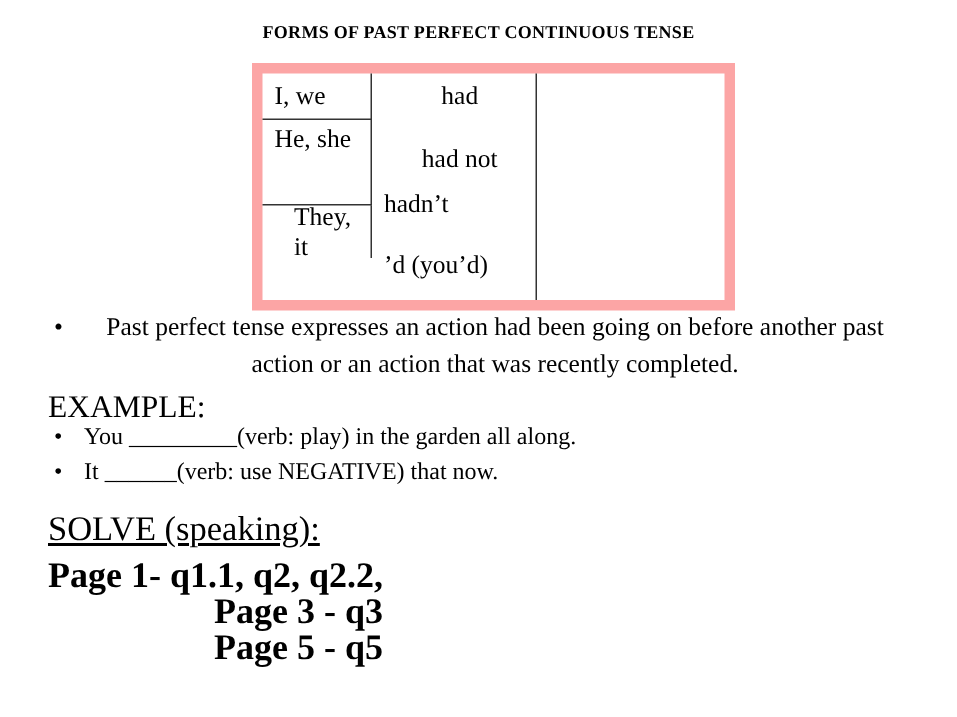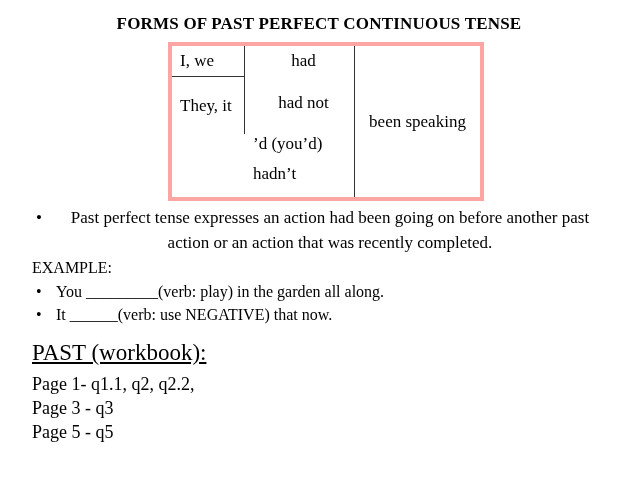--- a/index.html
+++ b/index.html
@@ -8,44 +8,44 @@
     position: relative;
     background: #ffffff;
     color: #000000;
     font-family: "Liberation Serif", "DejaVu Serif", serif;
     overflow: hidden;
   }
   .slide-title {
     position: absolute;
     top: 14px; left: 0; width: 638px;
     text-align: center;
-    font-size: 17px;
+    font-size: 12px;
     font-weight: bold;
     letter-spacing: 0.2px;
   }
   
   .tense-table {
     position: absolute;
     top: 42px; left: 168px;
     display: grid;
     grid-template-columns: 73px 110px 125px;
     grid-template-rows: 31px 57px 35px 28px;
-    border: 4px solid #fca5a5;
+    border: 7px solid #fca5a5;
     font-size: 17px;
   }
   .pron-cell {
     grid-column: 1;
     border-right: 1px solid #333333;
     border-bottom: 1px solid #333333;
     display: flex;
     align-items: center;
     padding-left: 8px;
   }
   .pron-cell.r2 { align-items: flex-start; padding-top: 3px; }
-  .pron-cell.r4 { border-bottom: none; }
+  .pron-cell.r4 { border-bottom: none; margin-left: 13px; }
   .aux-cell {
     grid-column: 2;
     grid-row: 1 / span 4;
     border-right: 1px solid #333333;
     padding-left: 8px;
   }
   .aux-line { line-height: 20px; }
   .aux-line.l1 { margin-top: 5px; text-align: center; }
   .aux-line.l2 { margin-top: 22px; text-align: center; }
   .aux-line.l3 { margin-top: 21px; }
@@ -66,76 +66,77 @@
     width: 26px;
     flex: 0 0 26px;
     text-align: left;
     padding-left: 6px;
   }
   .def-bullet { top: 205px; left: 30px; font-size: 17px; line-height: 25px; }
   .def-bullet .bullet-text { width: 548px; text-align: center; }
   .example-heading {
     position: absolute;
     top: 259px; left: 32px;
-    font-size: 16px;
+    font-size: 21px;
     text-align: right;
   }
   .ex-bullet { font-size: 16px; line-height: 20px; }
   .ex-bullet.e1 { top: 282px; left: 30px; }
   .ex-bullet.e2 { top: 305px; left: 30px; }
   .ex-bullet .bullet-text { white-space: pre-wrap; }
   
   .solve-heading {
     position: absolute;
     top: 340px; left: 32px;
     font-size: 23px;
     text-decoration: underline;
   }
   .solve-pages {
     position: absolute;
     top: 372px; left: 32px;
-    font-size: 18px;
-    font-weight: normal;
+    font-size: 24px;
+    font-weight: bold;
     line-height: 24px;
+    text-align: right;
   }
   .page-line { white-space: pre-wrap; }
 </style>
 </head>
 <body>
 
 <div class="slide-title">FORMS OF PAST PERFECT CONTINUOUS TENSE</div>
 
 <div class="tense-table">
   <div class="pron-cell r1">I, we</div>
+  <div class="pron-cell r2">He, she</div>
   <div class="pron-cell r4">They, it</div>
   <div class="aux-cell">
     <div class="aux-line l1">had</div>
     <div class="aux-line l2">had not</div>
+    <div class="aux-line l4">hadn’t</div>
     <div class="aux-line l3">’d (you’d)</div>
-    <div class="aux-line l4">hadn’t</div>
   </div>
-  <div class="part-cell">been speaking</div>
 </div>
 
 <div class="bullet-row def-bullet">
   <span class="bullet-dot">•</span>
   <span class="bullet-text">Past perfect tense expresses an action had been going on before another past action or an action that was recently completed.</span>
 </div>
 
 <div class="example-heading">EXAMPLE:</div>
 
 <div class="bullet-row ex-bullet e1">
   <span class="bullet-dot">•</span>
   <span class="bullet-text">You _________(verb: play) in the garden all along.</span>
 </div>
 
 <div class="bullet-row ex-bullet e2">
   <span class="bullet-dot">•</span>
   <span class="bullet-text">It ______(verb: use NEGATIVE) that now.</span>
 </div>
 
-<div class="solve-heading">PAST (workbook):</div>
+<div class="solve-heading">SOLVE (speaking):</div>
 
 <div class="solve-pages">
   <div class="page-line">Page 1- q1.1, q2, q2.2,</div>
   <div class="page-line">Page 3 - q3</div>
   <div class="page-line">Page 5 - q5</div>
 </div>
 
 </body></html>

